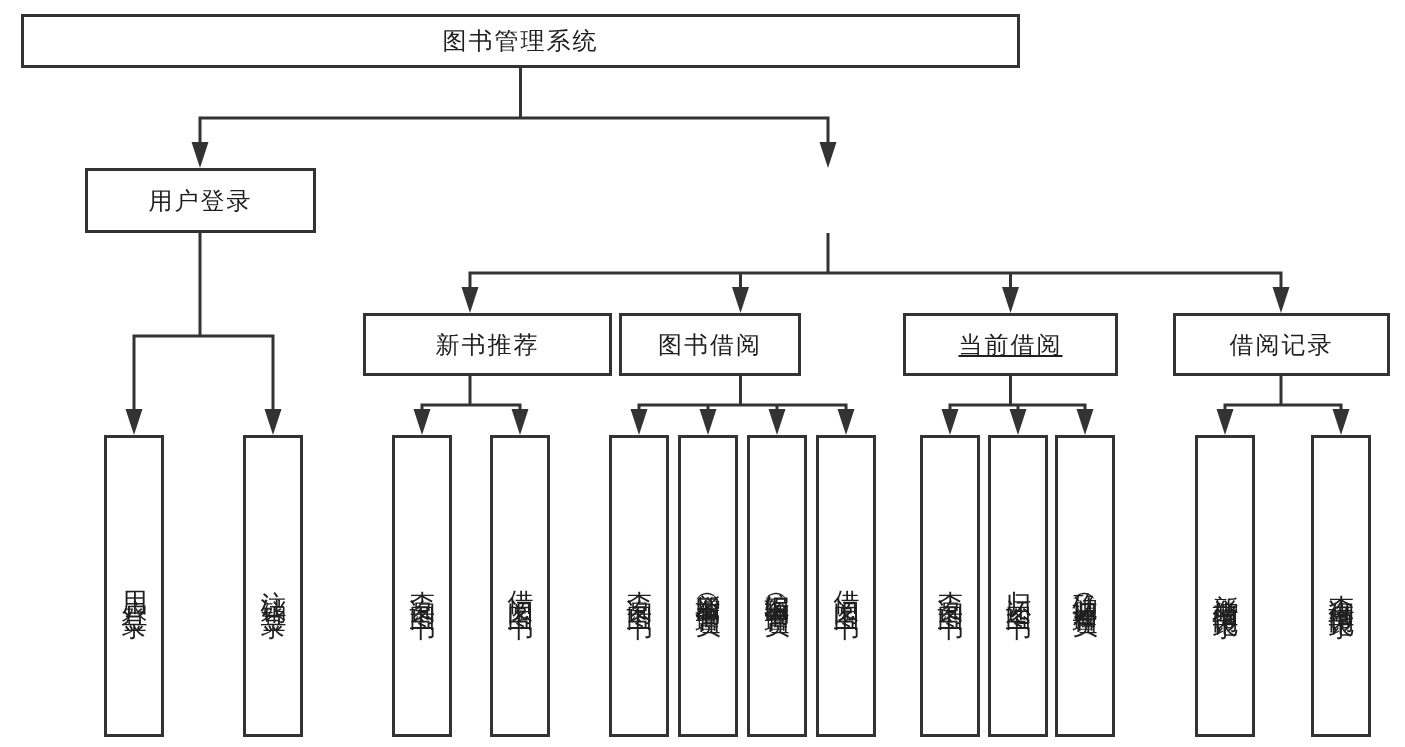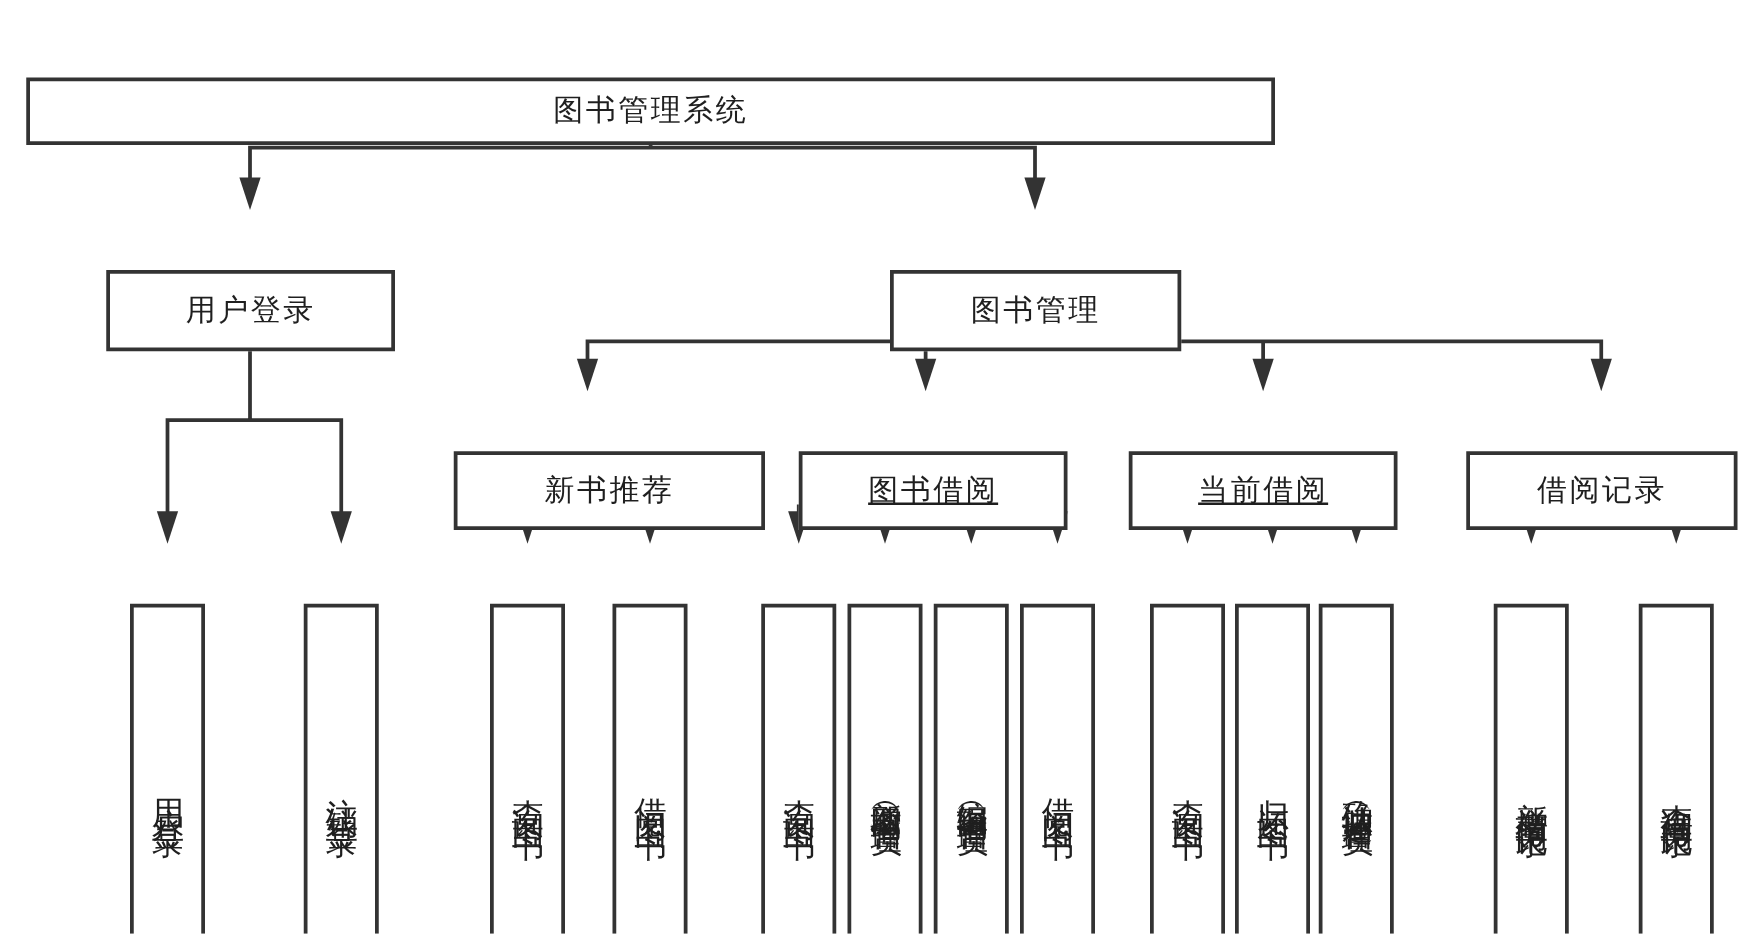--- a/index.html
+++ b/index.html
@@ -16,21 +16,20 @@
     box-sizing:border-box;
     border:3px solid #333333;
     background:#ffffff;
     display:flex;align-items:center;justify-content:center;
     color:#1f1f1f;
     font-size:24px;
     letter-spacing:2px;
     z-index:2;
     text-align:center;
     line-height:1.15;
-    margin-top:48px;
   }
   .leaf{
     writing-mode:vertical-rl;
     text-orientation:mixed;
     font-size:26px;
     letter-spacing:8px;
   }
   .leaf.mid{letter-spacing:4px;}
   .leaf.long{font-size:25px;letter-spacing:3px;}
   .watermark{
@@ -85,24 +84,23 @@
       <polygon points="1009.5,409 1026.5,409 1018,435"></polygon>
       <polygon points="1076.5,409 1093.5,409 1085,435"></polygon>
       <polygon points="1216.5,409 1233.5,409 1225,435"></polygon>
       <polygon points="1332.5,409 1349.5,409 1341,435"></polygon>
     </g>
   </svg>
 
   <div class="box" style="left:21px;top:14px;width:999px;height:54px;">图书管理系统</div>
 
   <div class="box" style="left:85px;top:168px;width:231px;height:65px;">用户登录</div>
-  <div class="box" style="left:712px;top:168px;width:233px;height:65px;">图书管理</div>
 
   <div class="box" style="left:363px;top:313px;width:249px;height:63px;">新书推荐</div>
-  <div class="box" style="left:639px;top:313px;width:215px;height:63px;text-decoration:underline;">图书借阅</div>
+  <div class="box" style="left:619px;top:313px;width:182px;height:63px;">图书借阅</div>
   <div class="box" style="left:903px;top:313px;width:215px;height:63px;text-decoration:underline;">当前借阅</div>
   <div class="box" style="left:1173px;top:313px;width:217px;height:63px;text-align:center;">借阅记录</div>
 
   <div class="box leaf" style="left:104px;top:435px;width:60px;height:302px;">用户登录</div>
   <div class="box leaf" style="left:243px;top:435px;width:60px;height:302px;">注销登录</div>
 
   <div class="box leaf" style="left:392px;top:435px;width:60px;height:302px;">查询图书</div>
   <div class="box leaf" style="left:490px;top:435px;width:60px;height:302px;">借阅图书</div>
 
   <div class="box leaf" style="left:609px;top:435px;width:60px;height:302px;">查询图书</div>

